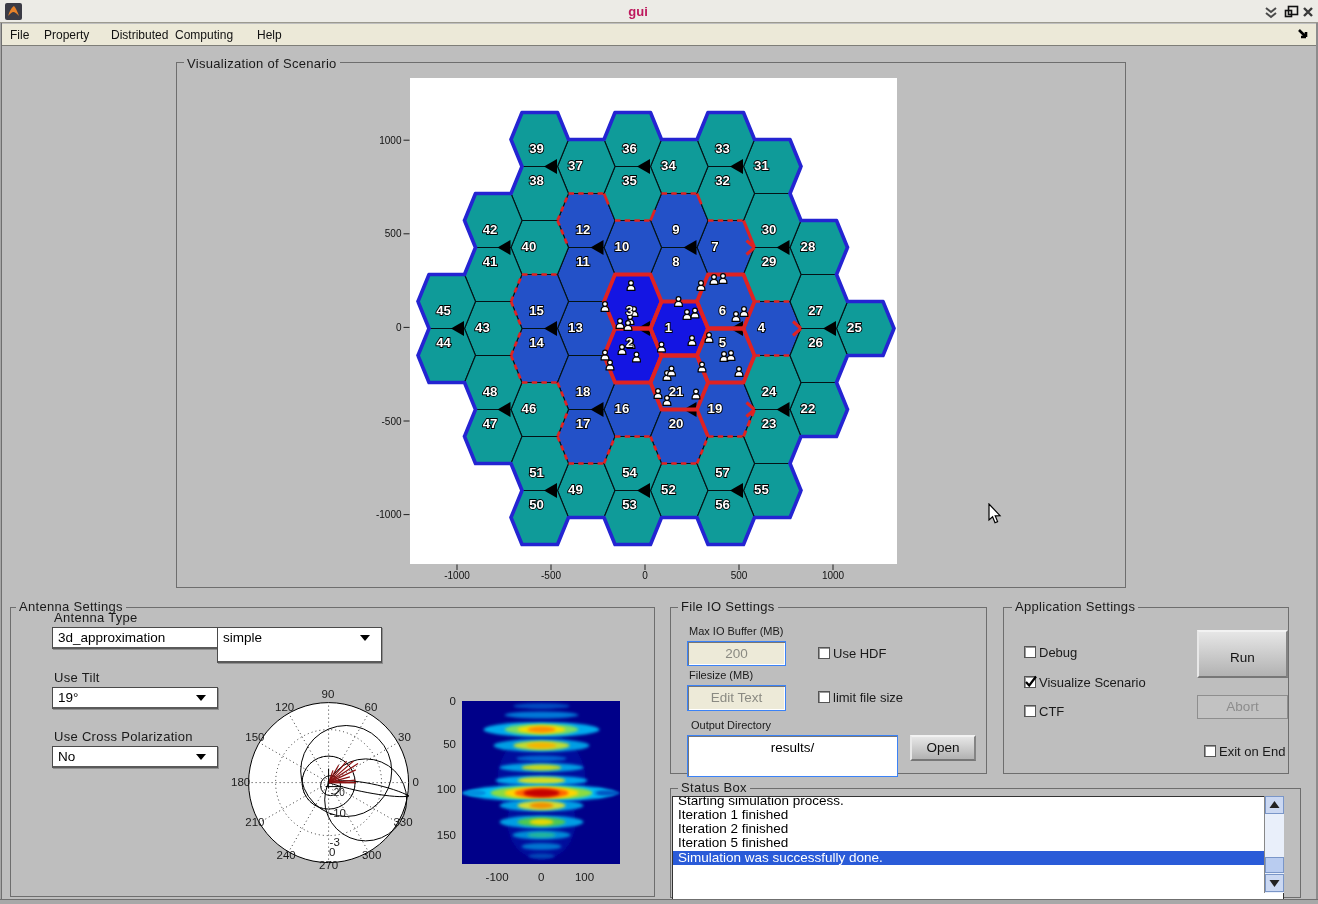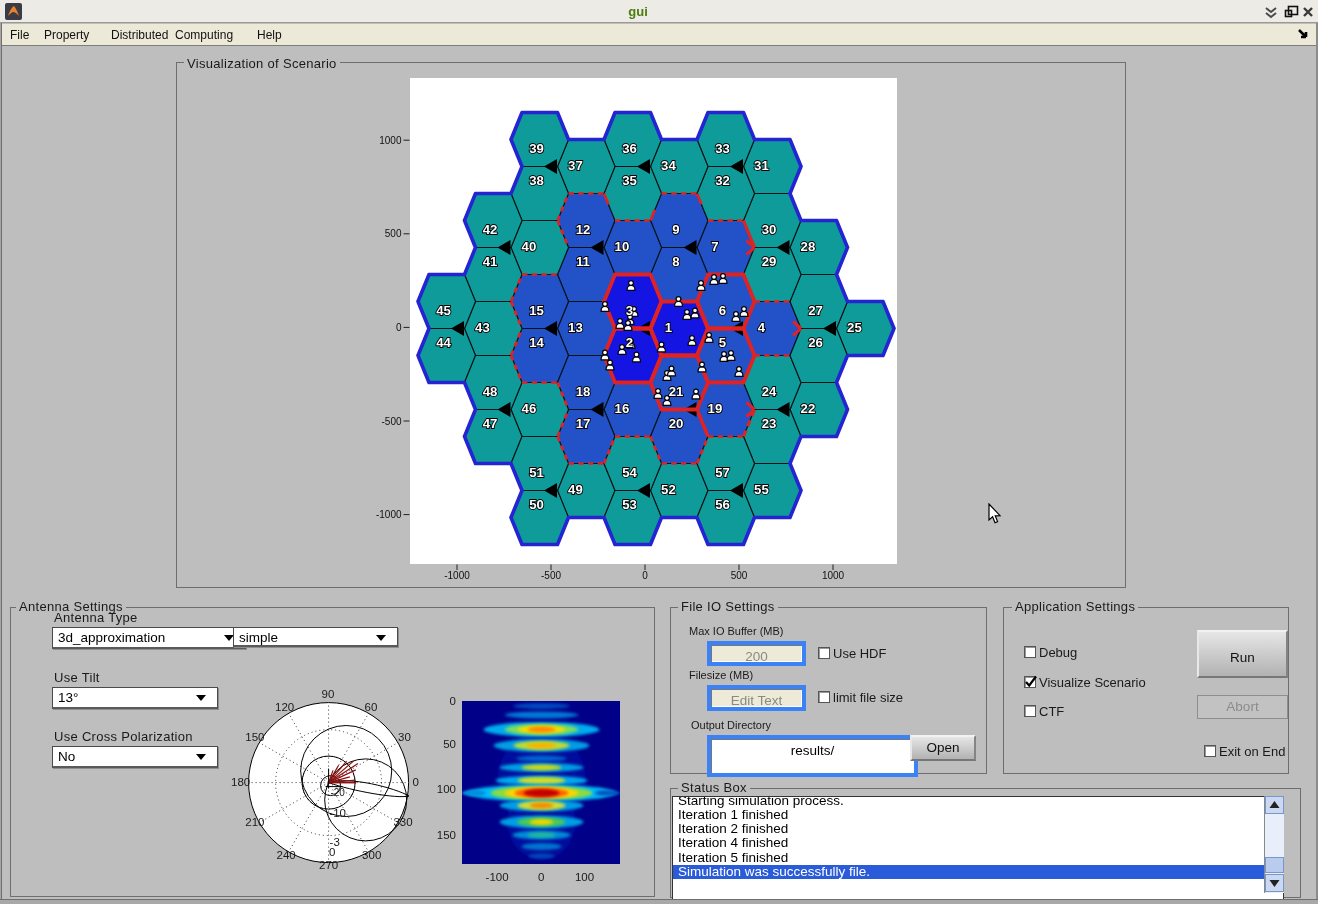--- a/index.html
+++ b/index.html
@@ -1,31 +1,31 @@
 <!DOCTYPE html>
 <html><head>
 <meta charset="utf-8">
 <style>
 * { margin:0; padding:0; box-sizing:border-box; }
 html,body { width:1318px; height:904px; overflow:hidden; }
 body { font-family:"Liberation Sans", sans-serif; background:#BEBEBE; position:relative; }
 .titlebar { position:absolute; left:0; top:0; width:1318px; height:23px; background:#ECEBE6; border-bottom:1px solid #9C9A90; }
-.title { position:absolute; left:0; top:4px; width:1276px; text-align:center; font-size:13px; font-weight:bold; color:#4d7c0f; }
+.title { position:absolute; left:0; top:4px; width:1276px; text-align:center; font-size:13px; font-weight:bold; color:#be185d; }
 .menubar { position:absolute; left:0; top:24px; width:1318px; height:22px; background:#ECE9D8; border-bottom:1px solid #7E7E78; }
 .menubar span { position:absolute; top:4px; font-size:12px; color:#111; }
 .panel { position:absolute; border:1px solid #6E6E6E; }
 .plabel { position:absolute; font-size:13px; letter-spacing:0.3px; color:#1a1a1a; background:#BEBEBE; padding:0 3px; white-space:nowrap; }
 .lbl { position:absolute; font-size:11.5px; color:#1a1a1a; white-space:nowrap; }
 .combo { position:absolute; background:#fff; border:1px solid #4A4A4A; border-bottom:2px solid #5A5A5A; box-shadow:1px 1px 0 #8E8E8E; }
 .combo .txt { position:absolute; left:5px; top:2px; font-size:13.5px; color:#000; }
 .combo .btn { position:absolute; right:0; top:0; bottom:0; width:26px; }
 .combo .btn:after { content:""; position:absolute; left:5px; top:7px; border:5.5px solid transparent; border-top:6.5px solid #000; }
 .cbox { position:absolute; width:12px; height:12px; background:#fff; border:1px solid #555;
   box-shadow: inset 1px 1px 0 #999; }
-.field { position:absolute; border:4px solid #3b82f6; box-shadow: inset 1px 1px 0 #777, inset -1px -1px 0 #fff; margin-left: 20px; }
+.field { position:absolute; border:1px solid #3b82f6; box-shadow: inset 1px 1px 0 #777, inset -1px -1px 0 #fff; }
 .btn3d { position:absolute; background:linear-gradient(#E6E6E6,#B2B2B2); border:1px solid #6A6A6A;
   border-top:2px solid #F2F2F2; border-left:2px solid #E8E8E8; border-right:2px solid #848484; border-bottom:2px solid #777;
   font-size:13.5px; color:#111; text-align:center; }
 .statuslist { position:absolute; background:#fff; border:1px solid #333; overflow:hidden; }
 .statuslist div { height:14.16px; line-height:14.16px; font-size:13.5px; color:#000; padding-left:5px; white-space:nowrap; }
 </style>
 </head>
 <body>
 <div class="titlebar">
 
@@ -304,27 +304,27 @@
 </g>
 </svg>
 
 <div class="panel" style="left:10px;top:607px;width:645px;height:290px"></div>
 <div class="plabel" style="left:16px;top:599px">Antenna Settings</div>
 <div class="lbl" style="left:54px;top:610px;font-size:13px;letter-spacing:0.3px">Antenna Type</div>
 <div class="combo" style="left:52px;top:627px;width:194px;height:22px">
     <span class="txt">3d_approximation</span>
     <span class="btn"></span>
   </div>
-<div class="combo" style="left:233px;top:627px;width:165px;height:20px">
+<div class="combo" style="left:217px;top:627px;width:165px;height:36px">
     <span class="txt">simple</span>
     <span class="btn"></span>
   </div>
 <div class="lbl" style="left:54px;top:670px;font-size:13px;letter-spacing:0.3px">Use Tilt</div>
 <div class="combo" style="left:52px;top:687px;width:166px;height:22px">
-    <span class="txt">13°</span>
+    <span class="txt">19°</span>
     <span class="btn"></span>
   </div>
 <div class="lbl" style="left:54px;top:729px;font-size:13px;letter-spacing:0.3px">Use Cross Polarization</div>
 <div class="combo" style="left:52px;top:746px;width:166px;height:22px">
     <span class="txt">No</span>
     <span class="btn"></span>
   </div>
 <svg width="210" height="200" viewBox="225 678 210 200" style="position:absolute;left:225px;top:678px">
 <circle cx="328.6" cy="782.6" r="80.0" fill="#fff" stroke="#000" stroke-width="1"></circle>
 <circle cx="328.6" cy="782.6" r="26.5" fill="none" stroke="#000" stroke-width="0.8" stroke-dasharray="1 3"></circle>
@@ -474,23 +474,22 @@
 <div style="position:absolute;left:1197px;top:695px;width:91px;height:24px;background:#C2C2C2;border:1px solid #8E8E8E;text-align:center;font-size:13.5px;color:#8C8C8C;padding-top:3px">Abort</div>
 <span class="cbox" style="left:1204px;top:745px"></span>
 <div class="lbl" style="left:1219px;top:744px;font-size:13px">Exit on End</div>
 
 <div class="panel" style="left:670px;top:788px;width:631px;height:110px"></div>
 <div class="plabel" style="left:678px;top:780px">Status Box</div>
 <div class="statuslist" style="left:672px;top:796px;width:612px;height:116px">
   <div style="margin-top:-3px">Starting simulation process.</div>
   <div>Iteration 1 finished</div>
   <div>Iteration 2 finished</div>
-  <div>Iteration 4 finished</div>
   <div>Iteration 5 finished</div>
-  <div style="background:#2A5BD8;color:#fff;width:591px">Simulation was successfully file.</div>
+  <div style="background:#2A5BD8;color:#fff;width:591px">Simulation was successfully done.</div>
 </div>
 
 <div style="position:absolute;left:1264px;top:796px;width:20px;height:97px;background:#E9EFFA;border-left:1px solid #888">
  <div style="position:absolute;left:0;top:0;width:19px;height:18px;background:#CBD8F2;border:1px solid #7A96C8"></div>
  <svg width="19" height="18" viewBox="0 0 19 18" style="position:absolute;left:0;top:0">
       <path d="M9.5,5 l5,7 h-10 Z" fill="#222"></path>
     </svg>
  <div style="position:absolute;left:0;top:61px;width:19px;height:16px;background:#B9CCF0;border:1px solid #7A96C8"></div>
  <div style="position:absolute;left:0;top:78px;width:19px;height:18px;background:#CBD8F2;border:1px solid #7A96C8"></div>
  <svg width="19" height="18" viewBox="0 0 19 18" style="position:absolute;left:0;top:78px">

